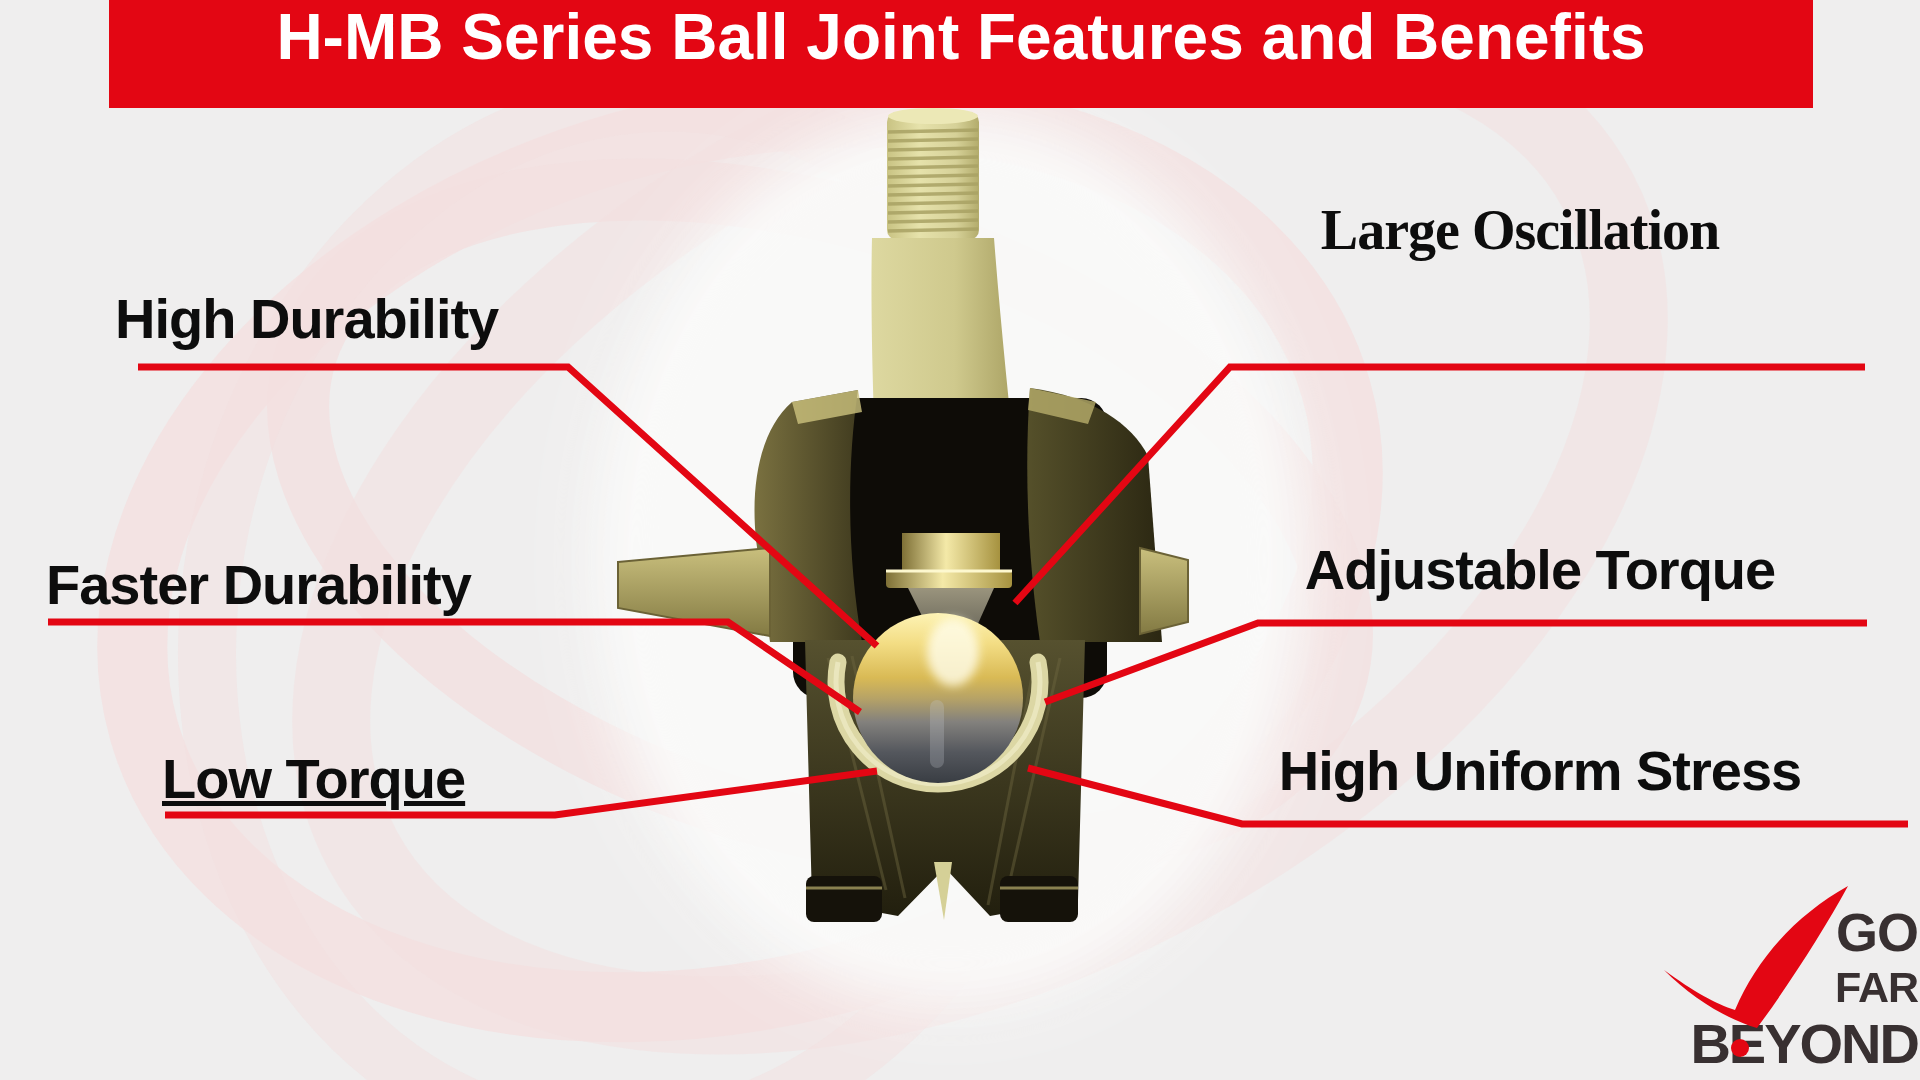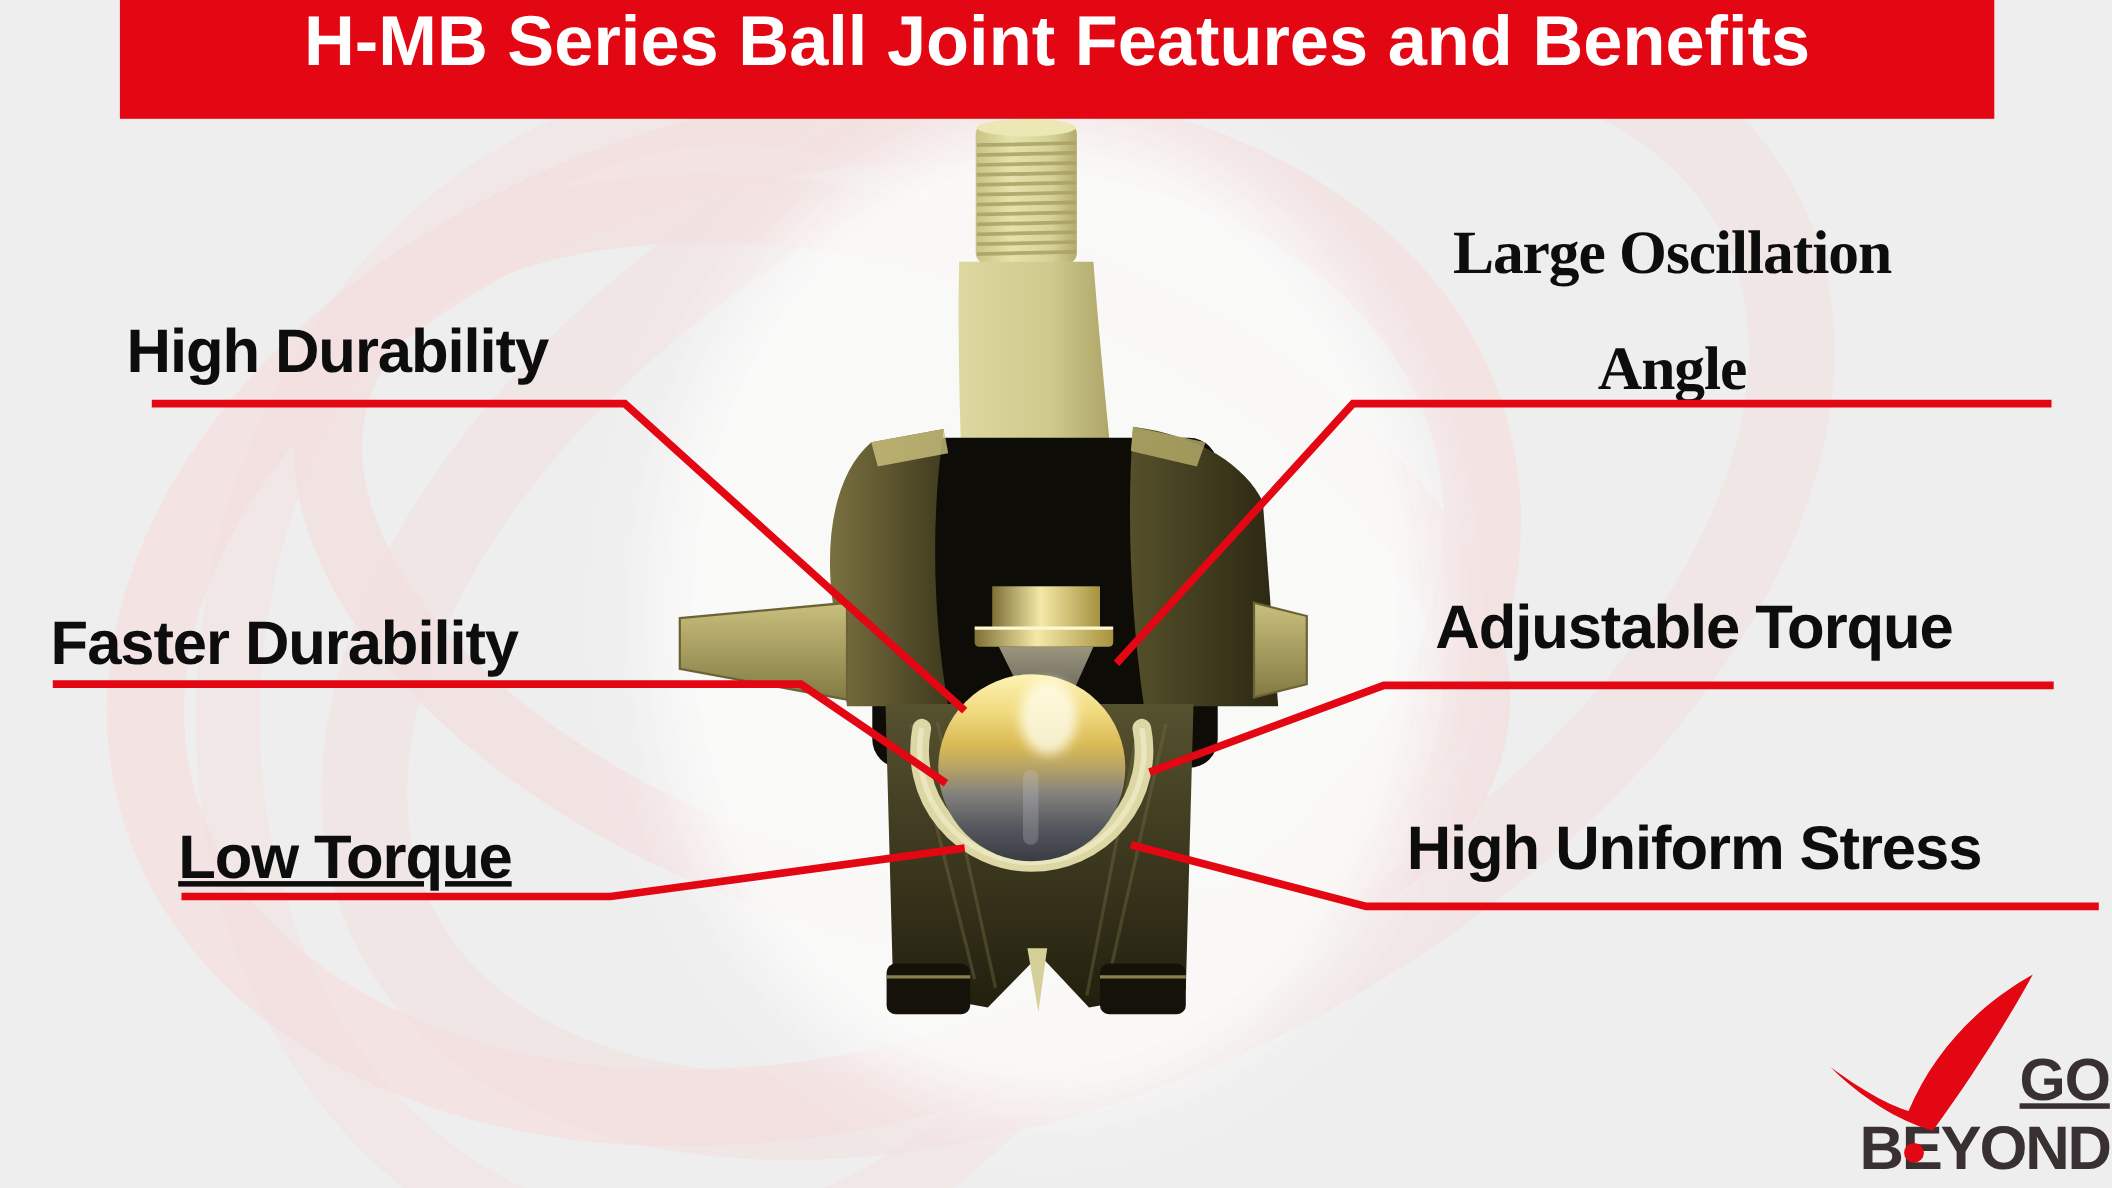--- a/index.html
+++ b/index.html
@@ -34,21 +34,21 @@
   .f-large-oscillation{left:1150px;top:198px;width:740px;}
   .f-large-oscillation .l2{margin-top:42px;}
   .f-adjustable-torque{left:1180px;top:537px;width:720px;text-align:center;}
   .f-high-uniform-stress{left:1160px;top:738px;width:760px;text-align:center;}
 
   
   .logo{
     position:absolute;right:2px;bottom:8px;text-align:right;z-index:7;
     color:#383031;font-weight:800;line-height:1;
   }
-  .logo .go{font-size:54px;letter-spacing:-1px;text-decoration:underline;}
+  .logo .go{font-size:54px;letter-spacing:-1px;}
   .logo .far{font-size:43px;margin-top:7px;letter-spacing:-1px;}
   .logo .beyond{font-size:56px;margin-top:7px;letter-spacing:-2px;}
 
   .z1{z-index:1;} .z2{z-index:2;} .z8{z-index:8;}
 </style>
 </head>
 <body>
 
 <svg class="layer z1" viewBox="0 0 1920 1080">
   <g fill="none" stroke="#f3e0e0">
@@ -204,23 +204,23 @@
 </header>
 
 <div class="feature f-high-durability">High Durability</div>
 
 <div class="feature f-faster-development">Faster Durability</div>
 
 <div class="feature f-low-torque">Low Torque</div>
 
 <div class="feature centered f-large-oscillation">
   <div class="l1">Large Oscillation</div>
-  <div class="l2">Angle</div>
 </div>
 
 <div class="feature f-adjustable-torque">Adjustable Torque</div>
 
 <div class="feature f-high-uniform-stress">High Uniform Stress</div>
 
 <div class="logo">
   <div class="go">GO</div>
+  <div class="far">FAR</div>
   <div class="beyond">BEYOND</div>
 </div>
 
 </body></html>

